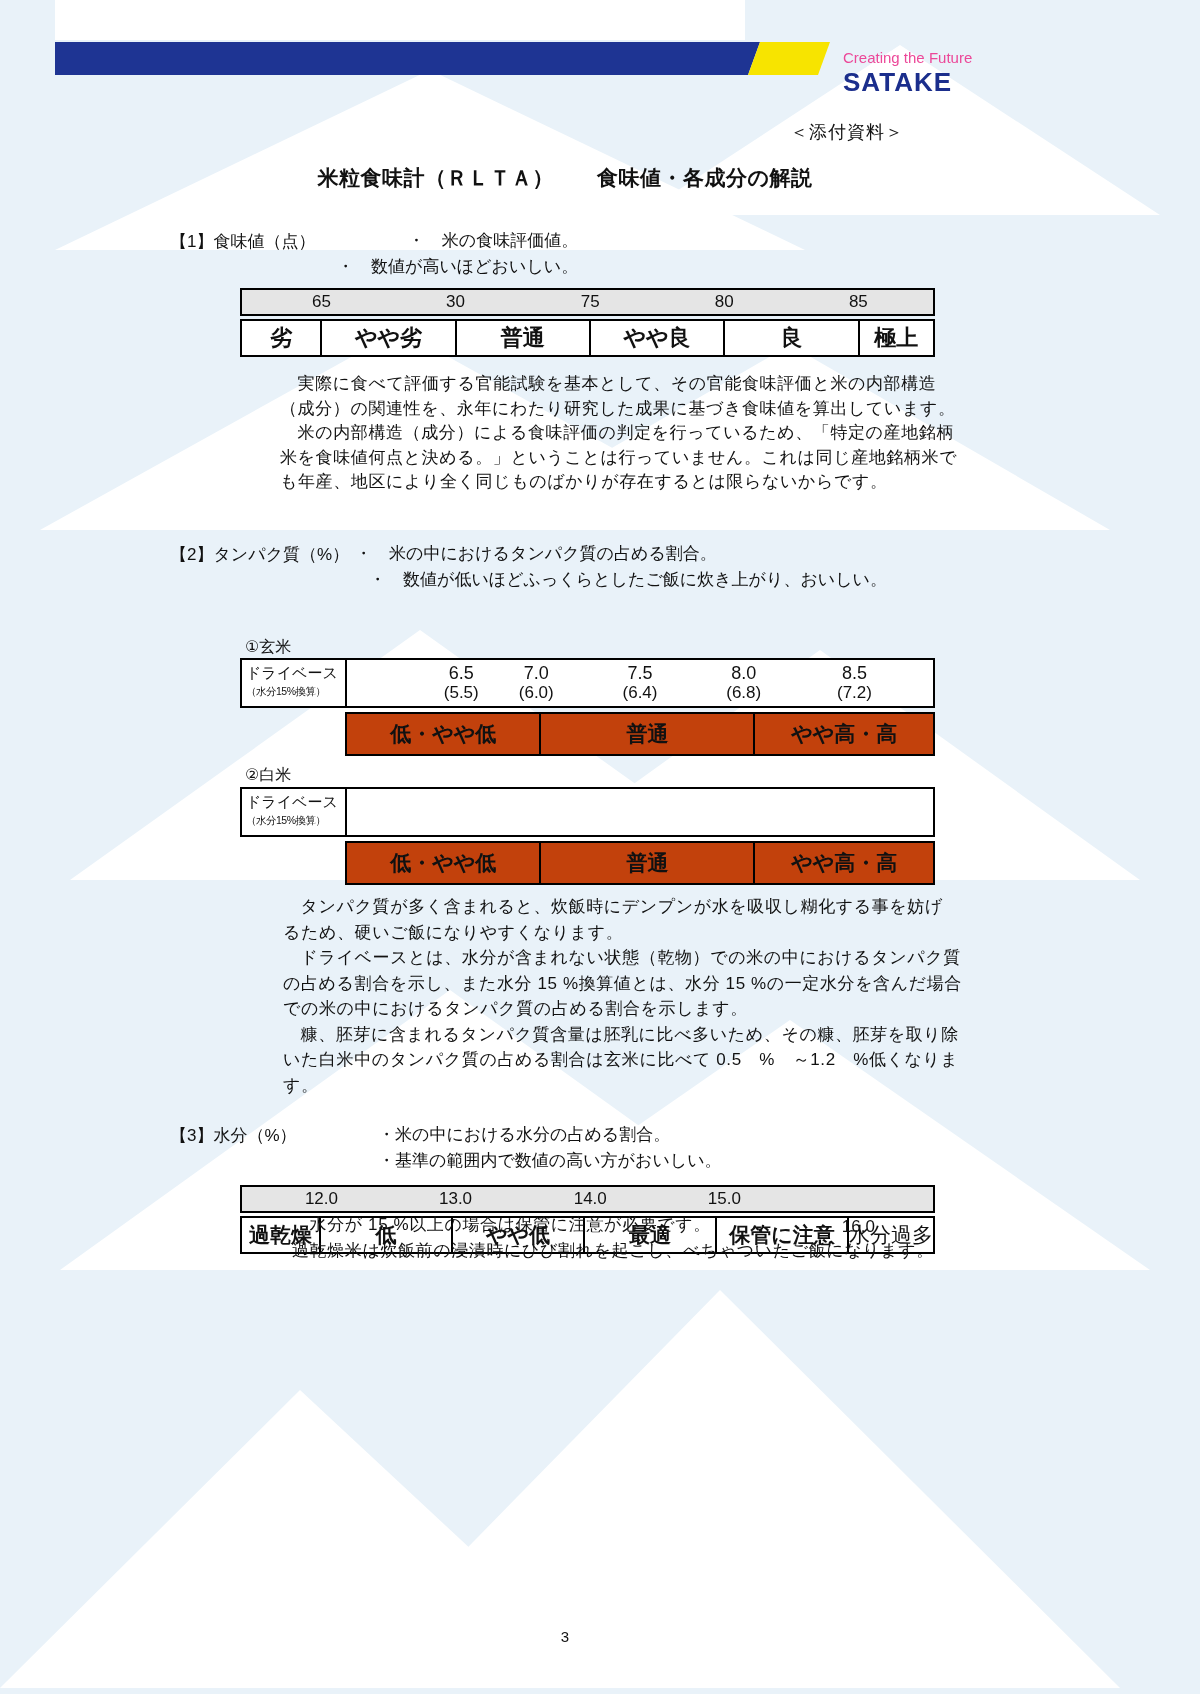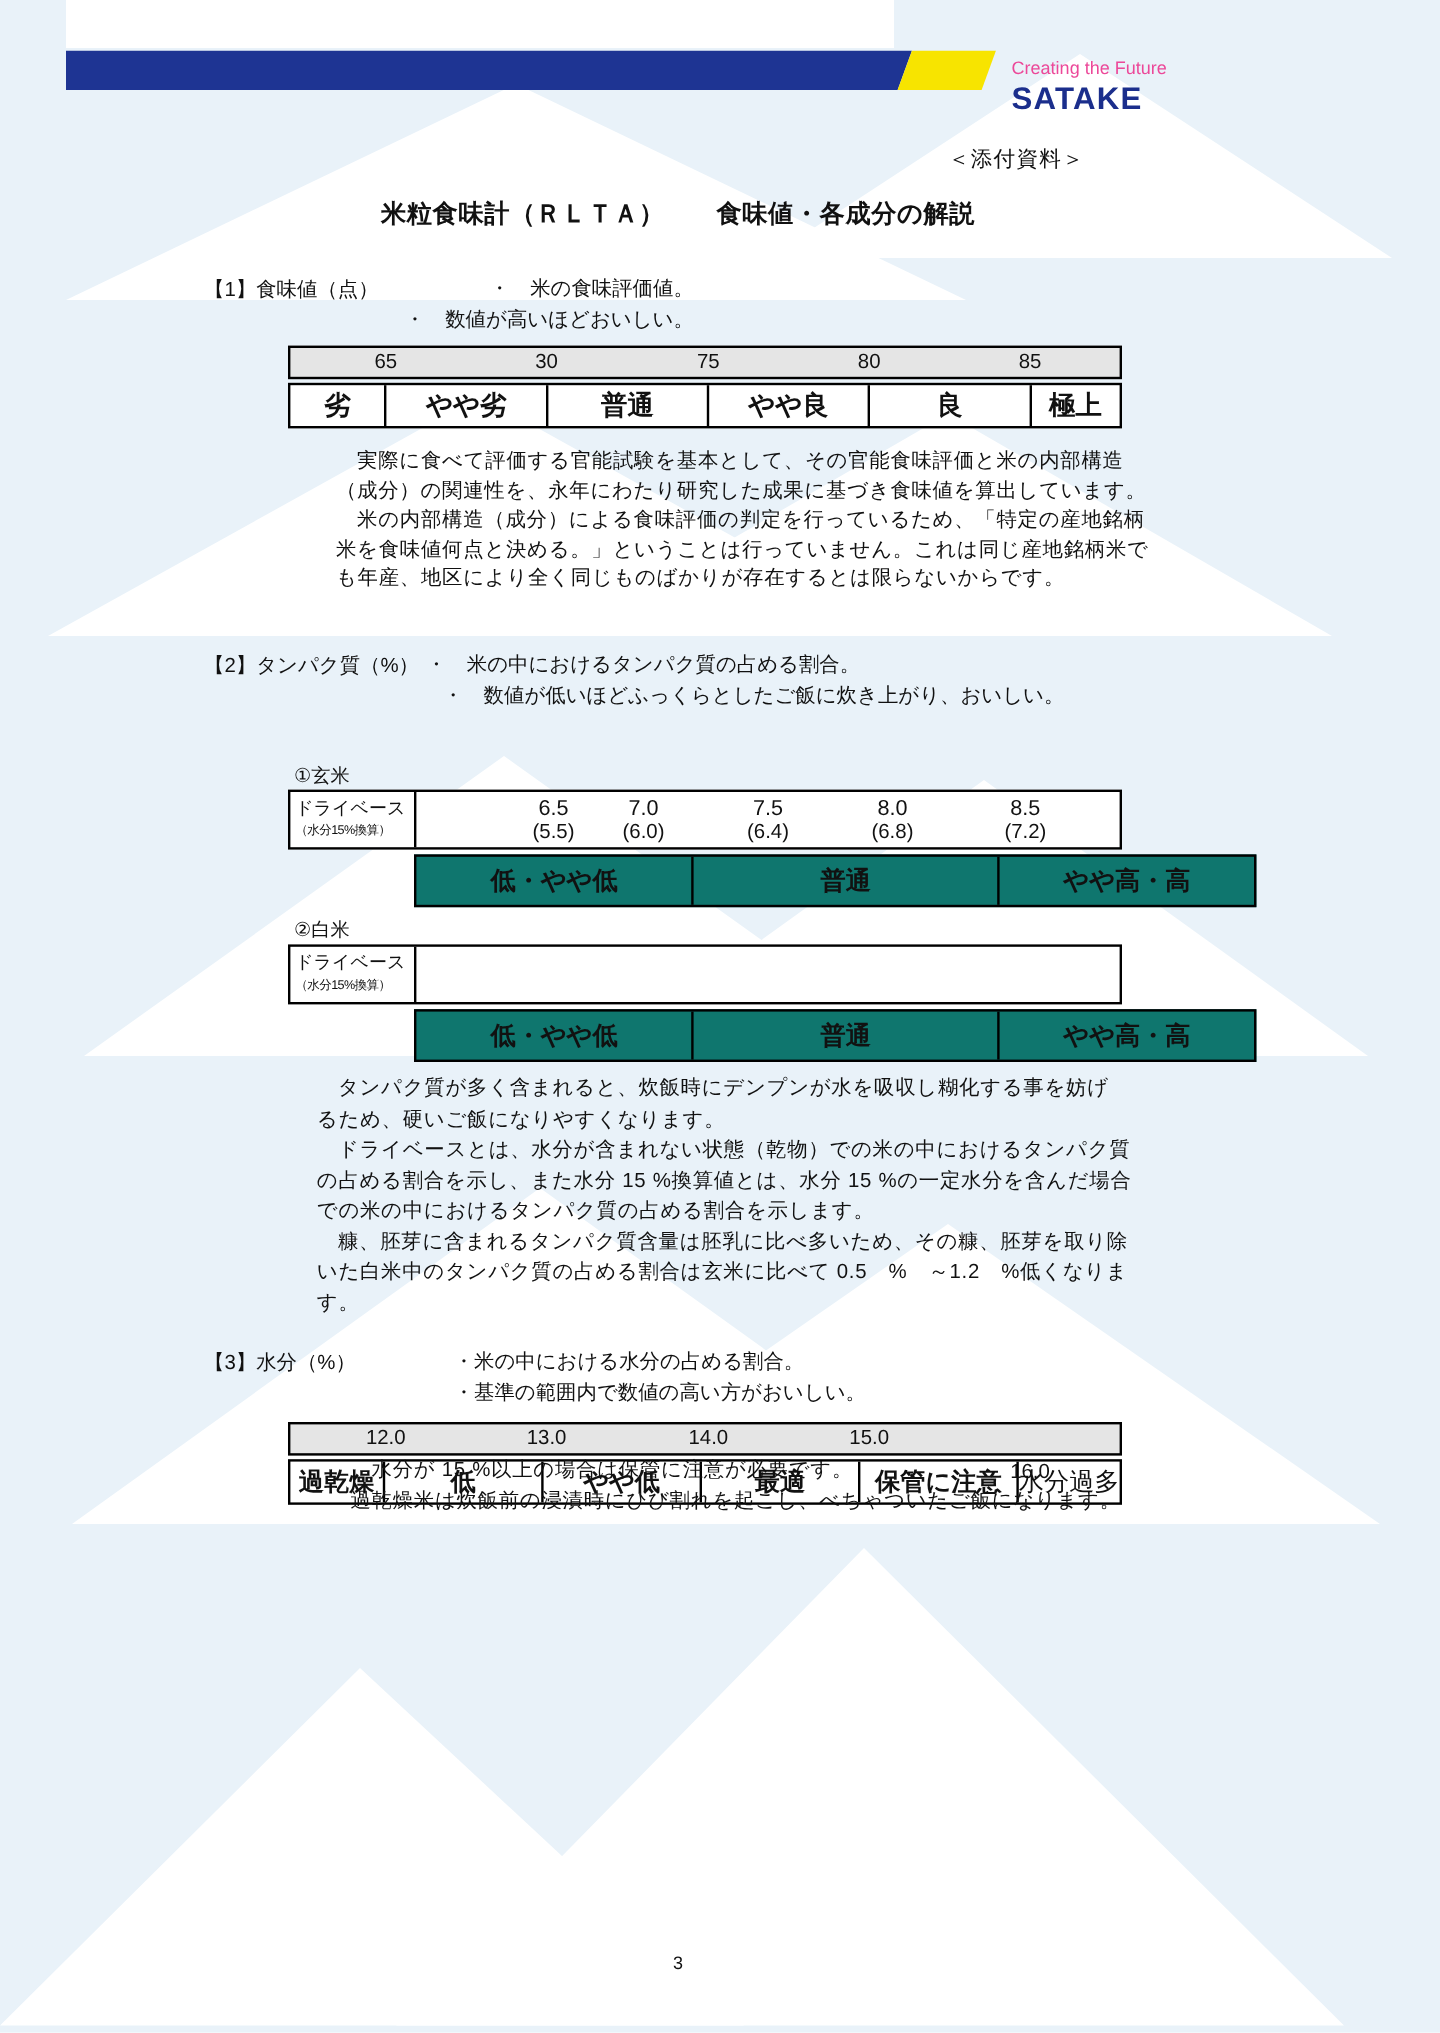--- a/index.html
+++ b/index.html
@@ -38,21 +38,21 @@
   
   .p-table{width:695px;}
   .p-row1{display:flex;height:50px;background:#fff;border:2px solid #000;box-sizing:border-box;}
   .p-head{width:105px;border-right:2px solid #000;box-sizing:border-box;padding:4px 3px 0 4px;}
   .p-head-main{font-size:15px;white-space:nowrap;}
   .p-head-sub{font-size:10.5px;letter-spacing:-0.5px;white-space:nowrap;margin-top:2px;}
   .p-vals{position:relative;flex:1;}
   .p-val{position:absolute;top:3px;transform:translateX(-50%);text-align:center;}
   .p-val-main{font-size:18px;line-height:20px;}
   .p-val-sub{font-size:17px;line-height:20px;}
-  .p-cats{margin-left:105px;width:702px;display:flex;height:44px;background:#0f766e;border:2px solid #000;box-sizing:border-box;margin-top:4px;}
+  .p-cats{margin-left:105px;width:590px;display:flex;height:44px;background:#c2410c;border:2px solid #000;box-sizing:border-box;margin-top:4px;}
   .p-cat{flex-basis:0;display:flex;align-items:center;justify-content:center;font-size:21px;font-weight:700;box-sizing:border-box;white-space:nowrap;}
   .p-cat + .p-cat{border-left:2px solid #000;}
   .sub-label{font-size:16px;white-space:nowrap;}
 
   
   .para{font-size:17px;letter-spacing:0.6px;white-space:pre;}
   .p1{line-height:24.5px;}
   .p2{line-height:25.5px;}
   .p3{line-height:26px;}
 
@@ -175,21 +175,21 @@
         <div class="p-head-sub">（水分15%換算）</div>
       </div>
     </div>
     <div class="p-cats">
       <div class="p-cat" style="flex-grow:195;">低・やや低</div>
       <div class="p-cat" style="flex-grow:215;">普通</div>
       <div class="p-cat" style="flex-grow:180;">やや高・高</div>
     </div>
   </div>
 
-  <div class="layer para p2" style="left:264px;top:894px;">　タンパク質が多く含まれると、炊飯時にデンプンが水を吸収し糊化する事を妨げ
+  <div class="layer para p2" style="left:283px;top:894px;">　タンパク質が多く含まれると、炊飯時にデンプンが水を吸収し糊化する事を妨げ
 るため、硬いご飯になりやすくなります。
 　ドライベースとは、水分が含まれない状態（乾物）での米の中におけるタンパク質
 の占める割合を示し、また水分 15 %換算値とは、水分 15 %の一定水分を含んだ場合
 での米の中におけるタンパク質の占める割合を示します。
 　糠、胚芽に含まれるタンパク質含量は胚乳に比べ多いため、その糠、胚芽を取り除
 いた白米中のタンパク質の占める割合は玄米に比べて 0.5　%　～1.2　%低くなりま
 す。</div>
 
   <div class="layer sec-head" style="left:170px;top:1124px;">【3】水分（%）</div>
   <div class="layer bullets" style="left:378px;top:1122px;">

